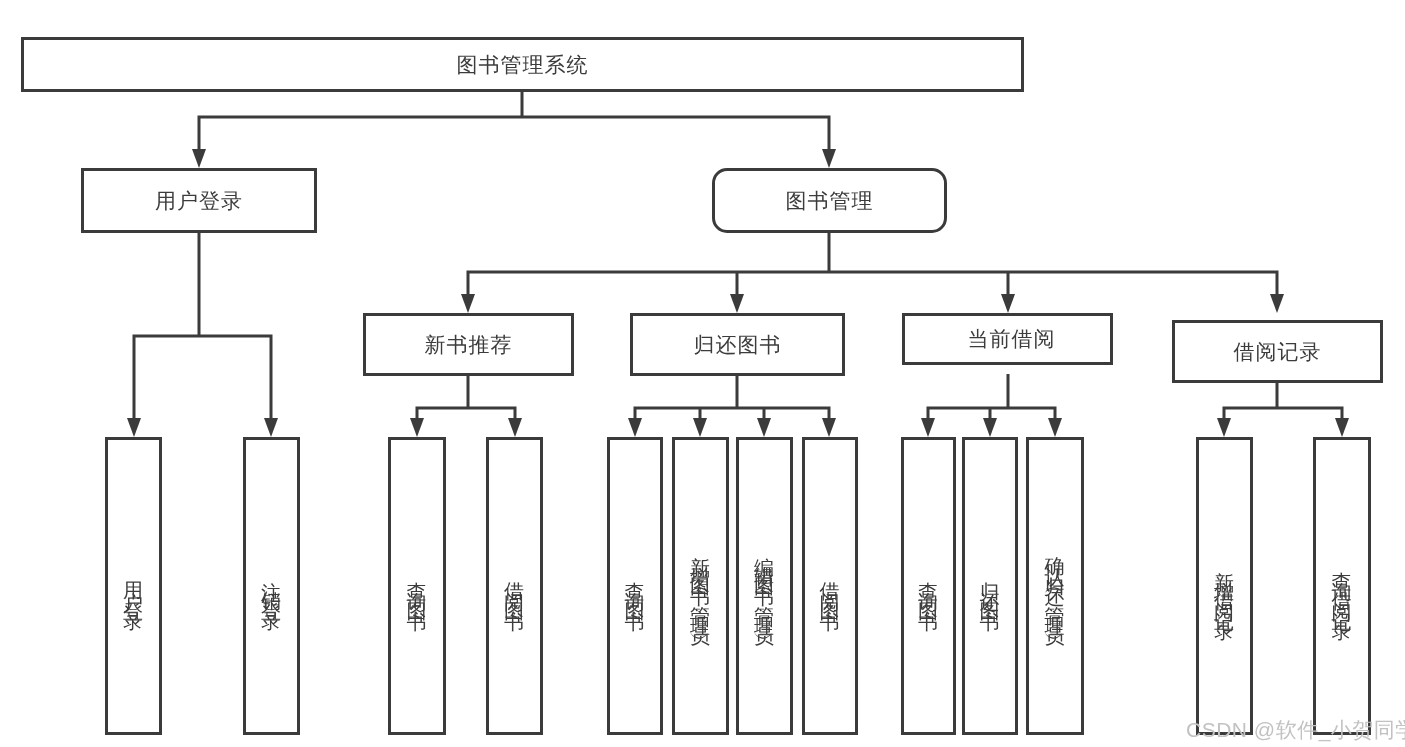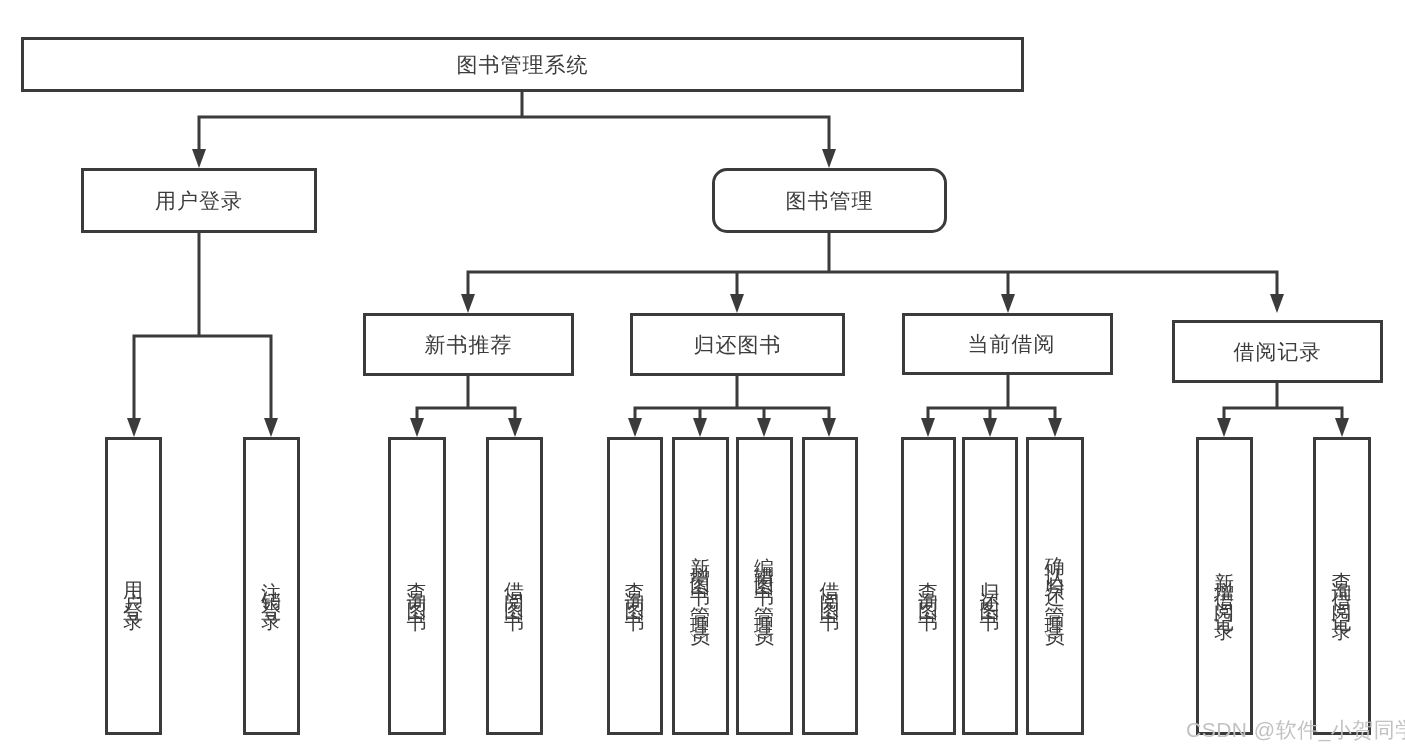--- a/index.html
+++ b/index.html
@@ -105,21 +105,21 @@
   <div class="box" style="left:712px; top:168px; width:235px; height:65px;border-radius:15px;">
     <span class="h-label">图书管理</span>
   </div>
 
   <div class="box" style="left:363px; top:313px; width:211px; height:63px;">
     <span class="h-label">新书推荐</span>
   </div>
   <div class="box" style="left:630px; top:313px; width:215px; height:63px;">
     <span class="h-label">归还图书</span>
   </div>
-  <div class="box" style="left:902px; top:313px; width:211px; height:62px;padding-left:8px;">
+  <div class="box" style="left:902px; top:313px; width:211px; height:52px;padding-left:8px;">
     <span class="h-label">当前借阅</span>
   </div>
   <div class="box" style="left:1172px; top:320px; width:211px; height:63px;">
     <span class="h-label">借阅记录</span>
   </div>
 
   <div class="box" style="left:105px; top:437px; width:57px; height:298px;">
     <span class="v-label">用户登录</span>
   </div>
   <div class="box" style="left:243px; top:437px; width:57px; height:298px;">

